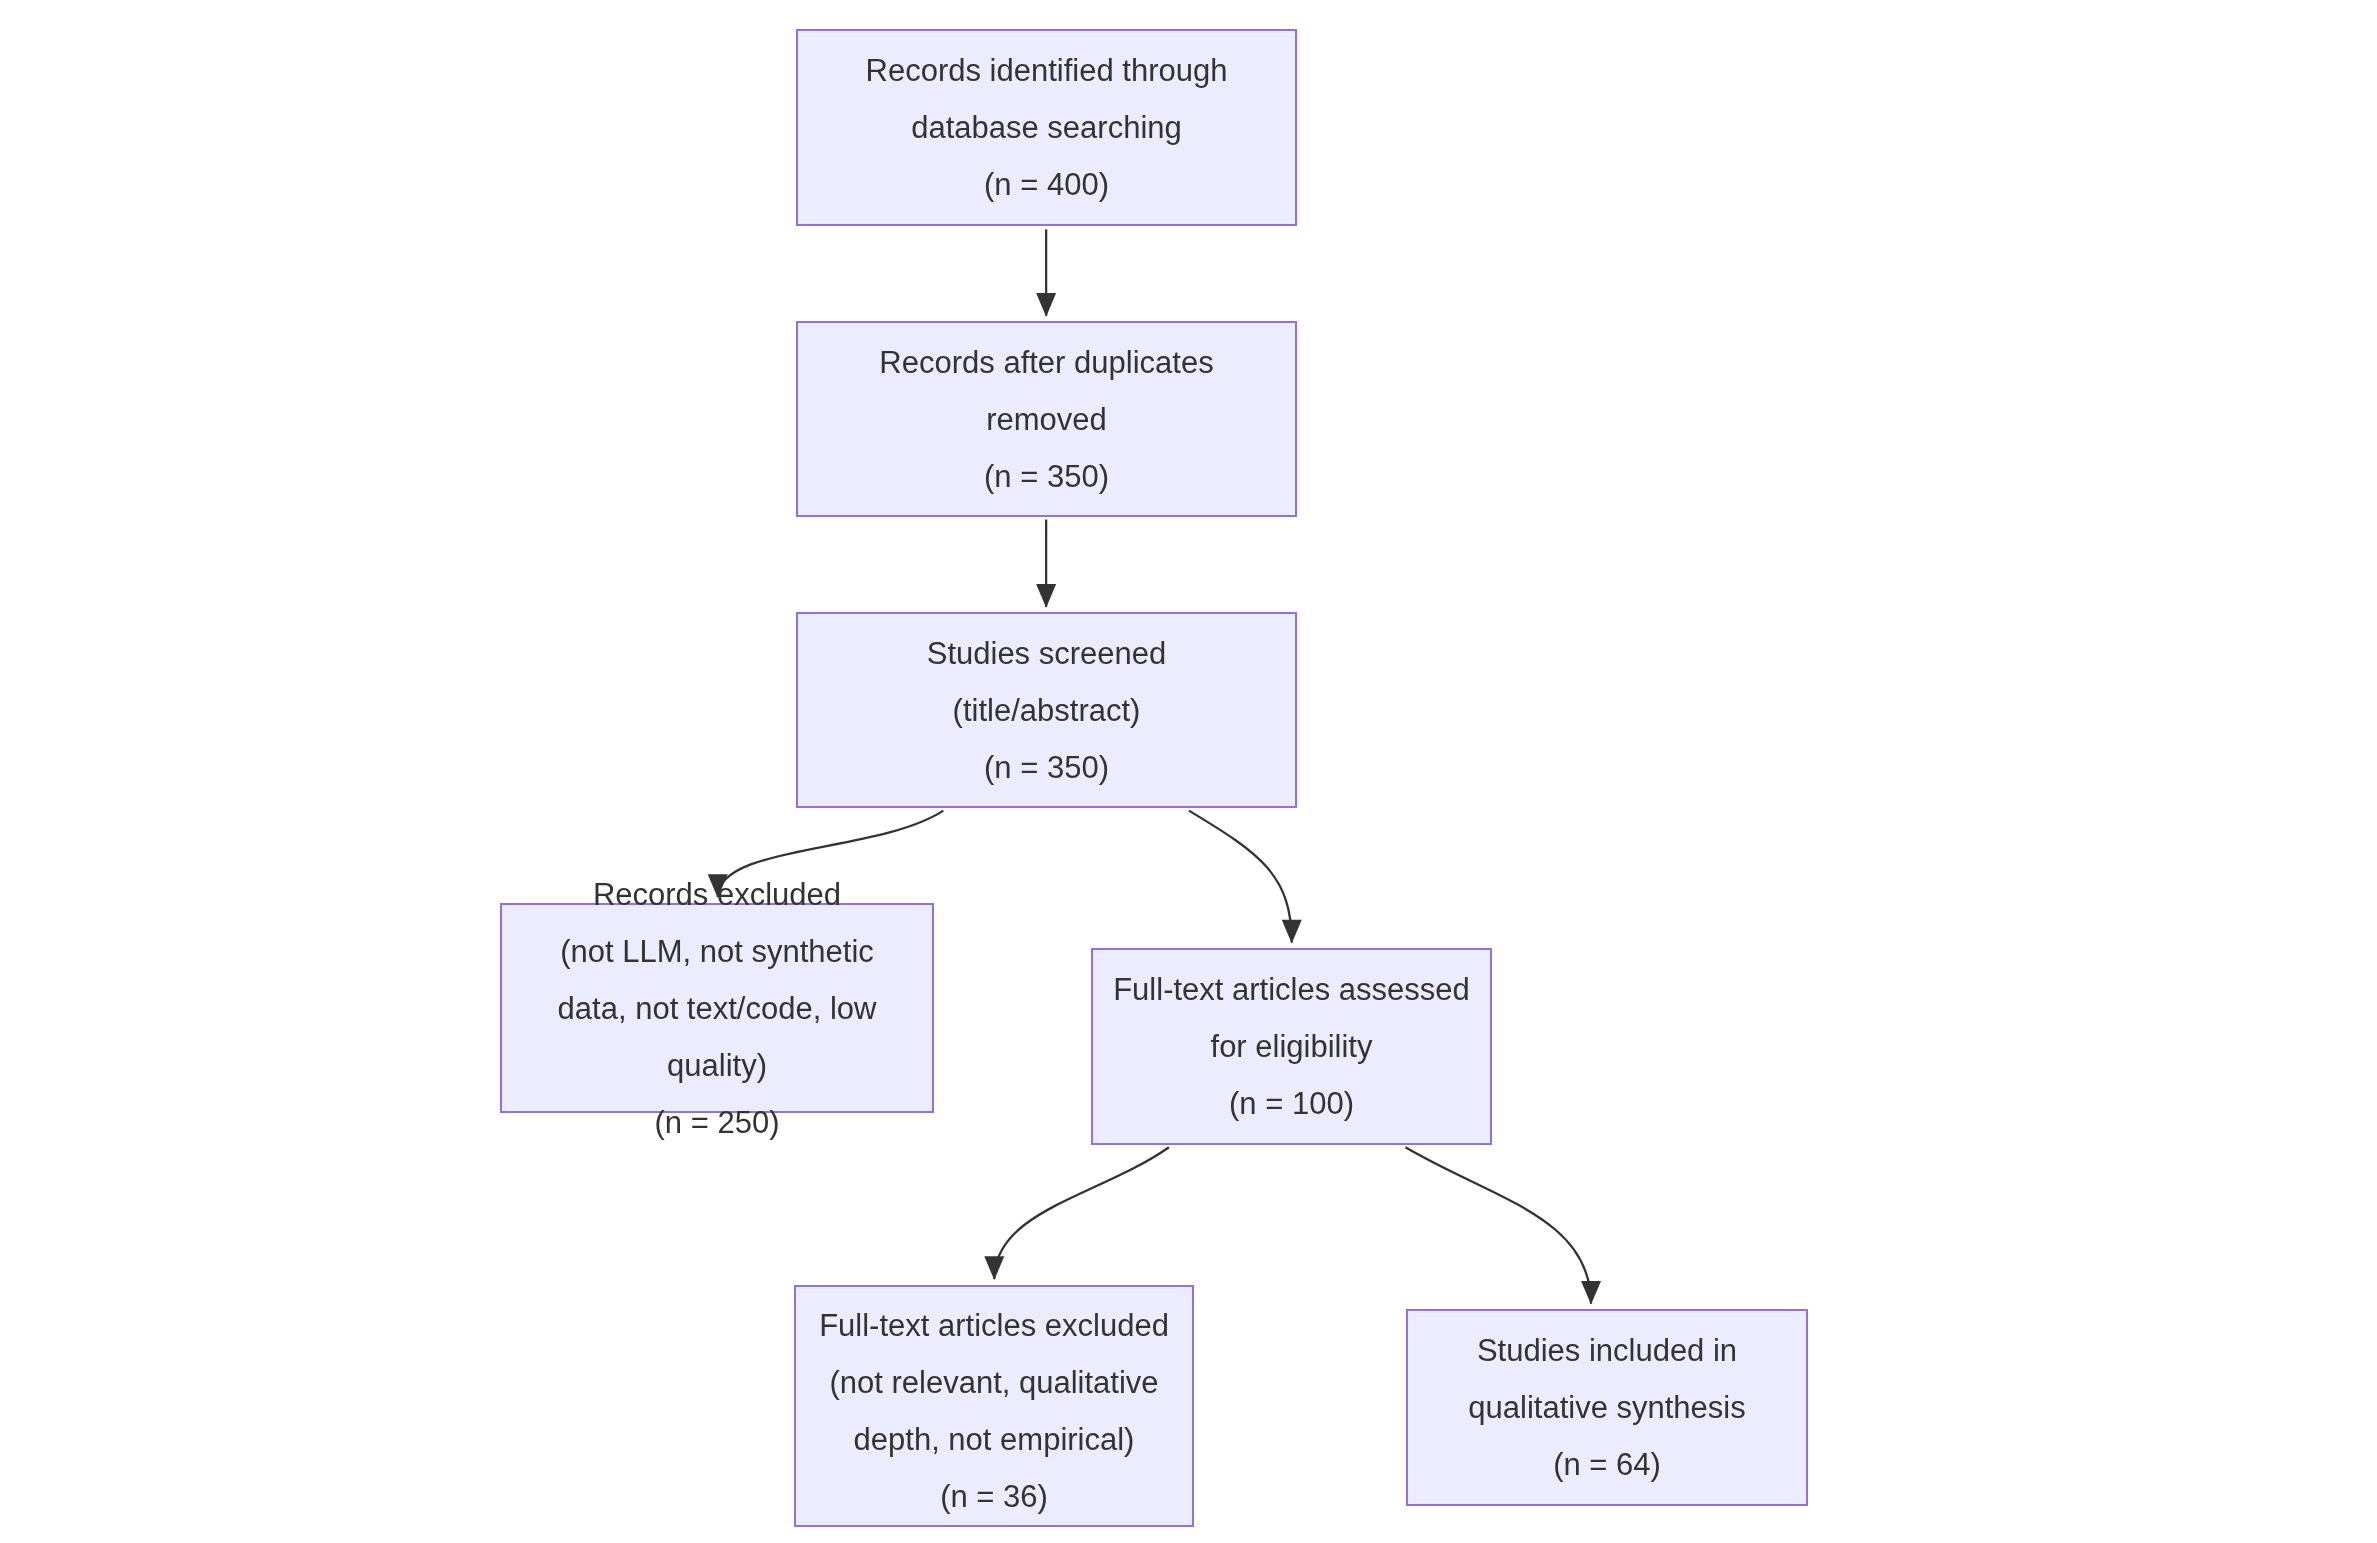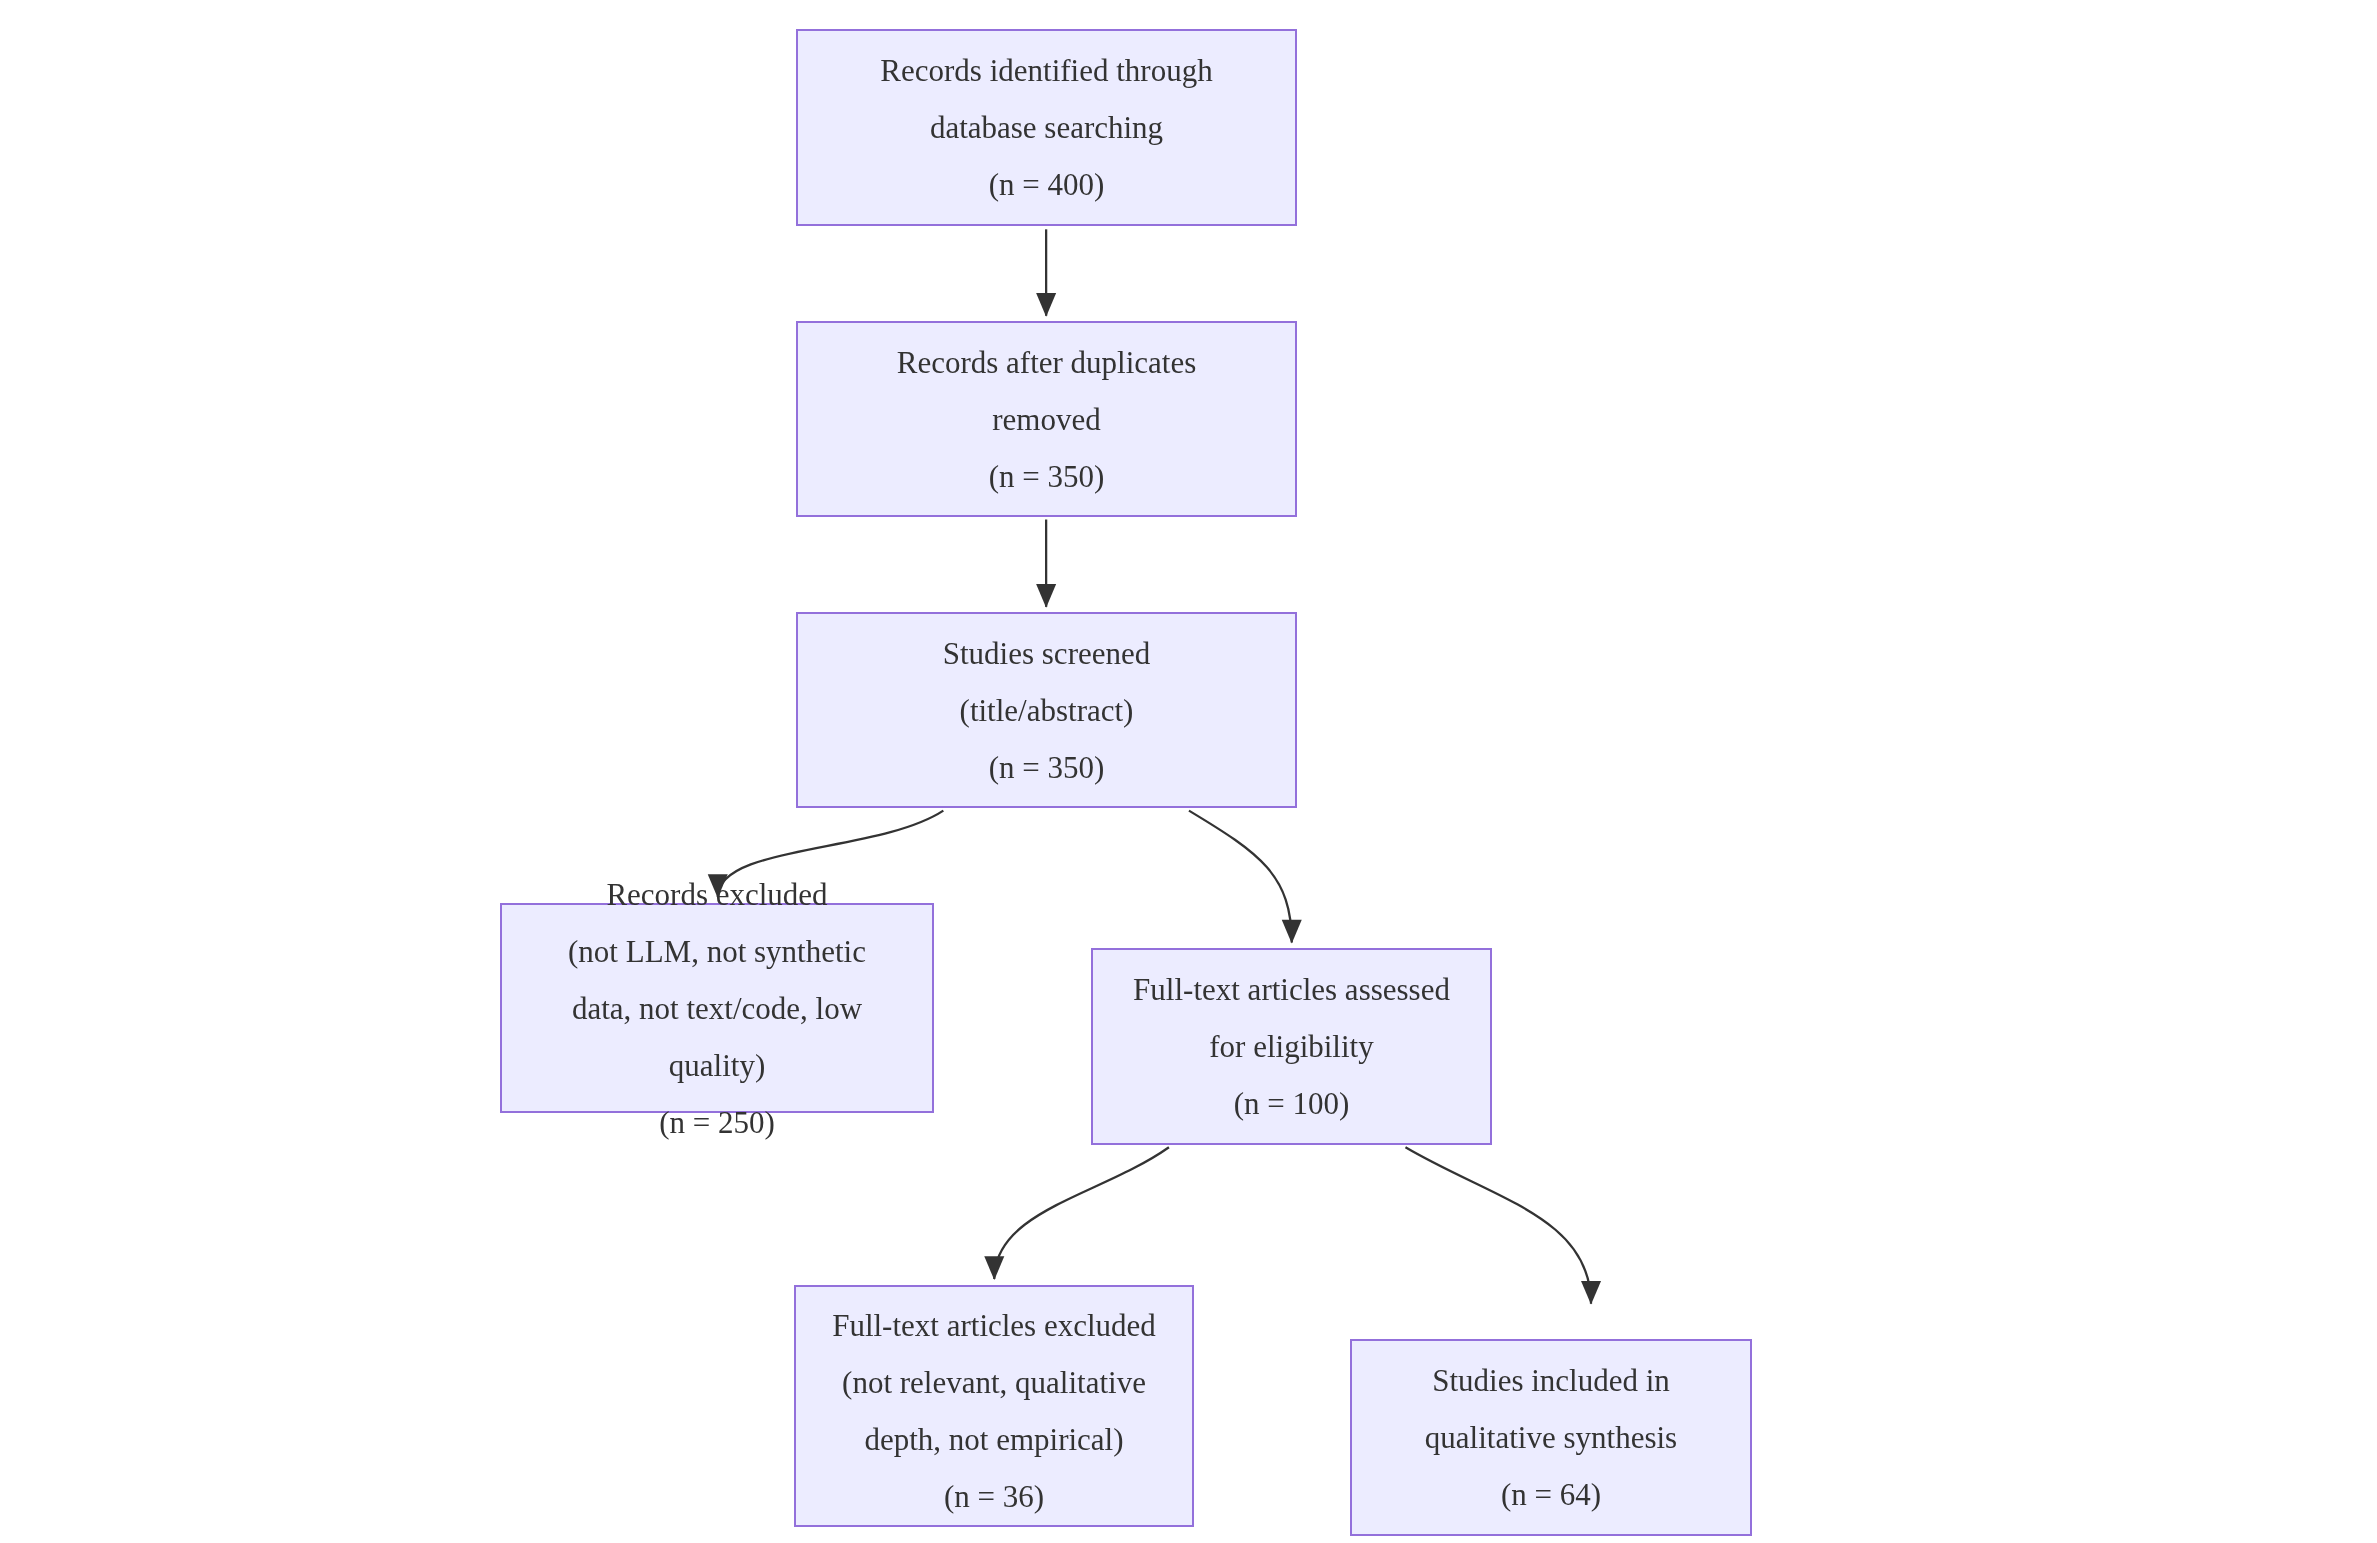--- a/index.html
+++ b/index.html
@@ -1,21 +1,21 @@
 <!DOCTYPE html>
 <html style="font-size:14.6px"><head>
 <meta charset="utf-8">
 <style>
   html, body { margin: 0; padding: 0; background: #ffffff; }
   .canvas {
     position: relative;
     width: 2377px;
     height: 1543px;
     background: #ffffff;
-    font-family: Liberation Serif, serif;
+    font-family: Liberation Sans, sans-serif;
     overflow: hidden;
   }
   .edges-layer {
     position: absolute;
     left: 0; top: 0;
     width: 2377px; height: 1543px;
   }
   .node {
     position: absolute;
     box-sizing: border-box;
@@ -31,21 +31,21 @@
     line-height: 57px;
   }
   .node .line { white-space: nowrap; }
   
   #n-identified        { left: 796px;  top: 29px;   width: 501px; height: 197px; }
   #n-deduplicated      { left: 796px;  top: 321px;  width: 501px; height: 196px; align-items: center; }
   #n-screened          { left: 796px;  top: 612px;  width: 501px; height: 196px; }
   #n-records-excluded  { left: 500px;  top: 903px;  width: 434px; height: 210px; }
   #n-fulltext-assessed { left: 1091px; top: 948px; width: 401px; height: 197px; }
   #n-fulltext-excluded { left: 794px;  top: 1285px; width: 400px; height: 242px; justify-content: flex-end; }
-  #n-included          { left: 1350px; top: 1309px; width: 402px; height: 197px; margin-top: 30px; }
+  #n-included          { left: 1406px; top: 1309px; width: 402px; height: 197px; }
   .edge { stroke: #333333; stroke-width: 2.5; fill: none; }
 </style>
 </head>
 <body>
 
 <div class="canvas">
 
   <svg class="edges-layer" viewBox="0 0 2613 1696" xmlns="http://www.w3.org/2000/svg">
     <defs>
       <marker id="arrowhead" markerUnits="userSpaceOnUse" markerWidth="30" markerHeight="30" refX="27" refY="15" orient="auto">

